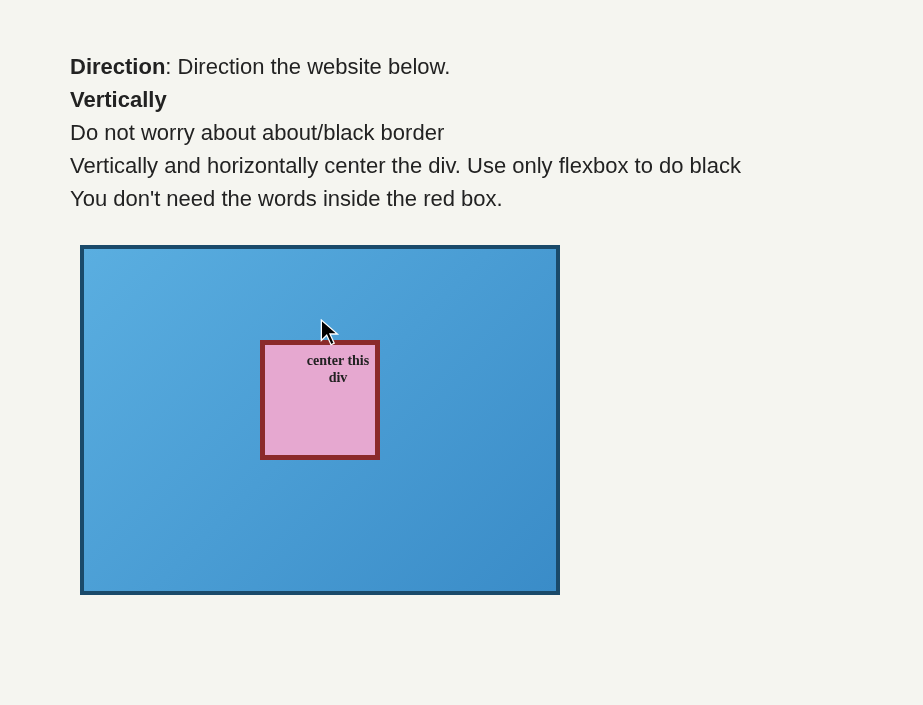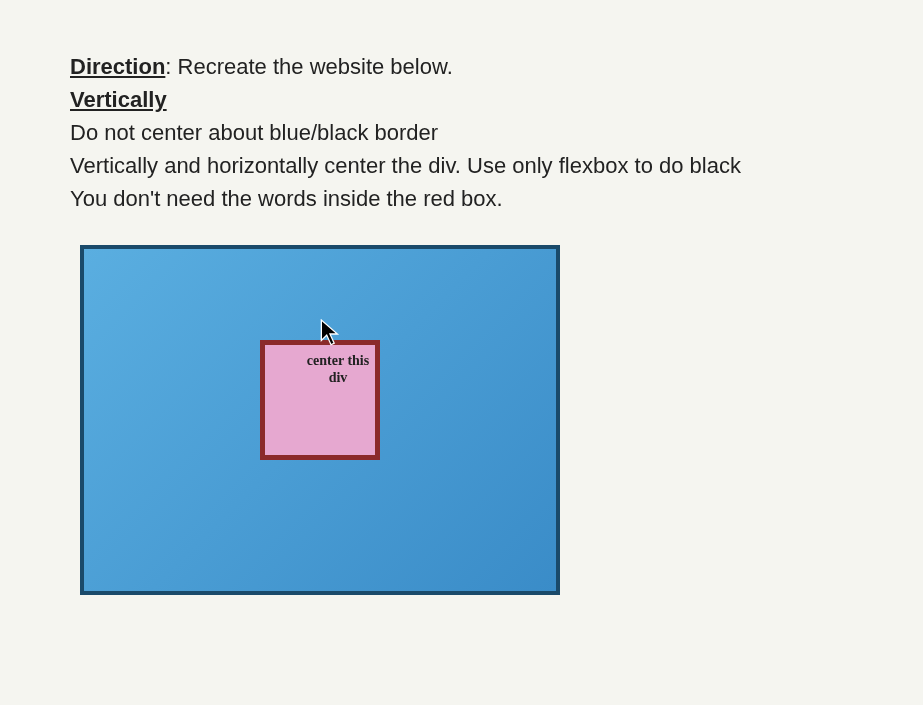--- a/index.html
+++ b/index.html
@@ -18,21 +18,20 @@
     .instructions {
       font-size: 22px;
       line-height: 1.5;
       margin-bottom: 30px;
     }
     .instructions .line {
       display: block;
     }
     .bold {
       font-weight: bold;
-      text-decoration: underline;
     }
     .example-container {
       width: 480px;
       height: 350px;
       background: #4a9fd8;
       background: linear-gradient(135deg, #5aaee0 0%, #3a8cc8 100%);
       border: 4px solid #1a4a6a;
       display: flex;
       justify-content: center;
       align-items: center;
@@ -66,24 +65,24 @@
       width: 22px;
       height: 30px;
       pointer-events: none;
     }
   </style>
 </head>
 <body>
 
 <div class="instructions">
   <span class="line">
-    <span class="bold">Direction</span><span>: Recreate the website below.</span>
+    <span class="bold">Direction</span><span>: Direction the website below.</span>
   </span>
   <span class="line bold">Vertically</span>
-  <span class="line">Do not center about blue/black border</span>
+  <span class="line">Do not worry about about/black border</span>
   <span class="line">Vertically and horizontally center the div. Use only flexbox to do black</span>
   <span class="line">You don't need the words inside the red box.</span>
 </div>
 
 <div class="example-container">
   <div class="center-box">
     <span class="center-box-text">center this div</span>
   </div>
   <svg class="cursor-icon" viewBox="0 0 20 28">
     <path d="M 1 1 L 1 20 L 6 15 L 10 24 L 13 22.5 L 9 14 L 16 14 Z" fill="#000" stroke="#fff" stroke-width="1.2"></path>

